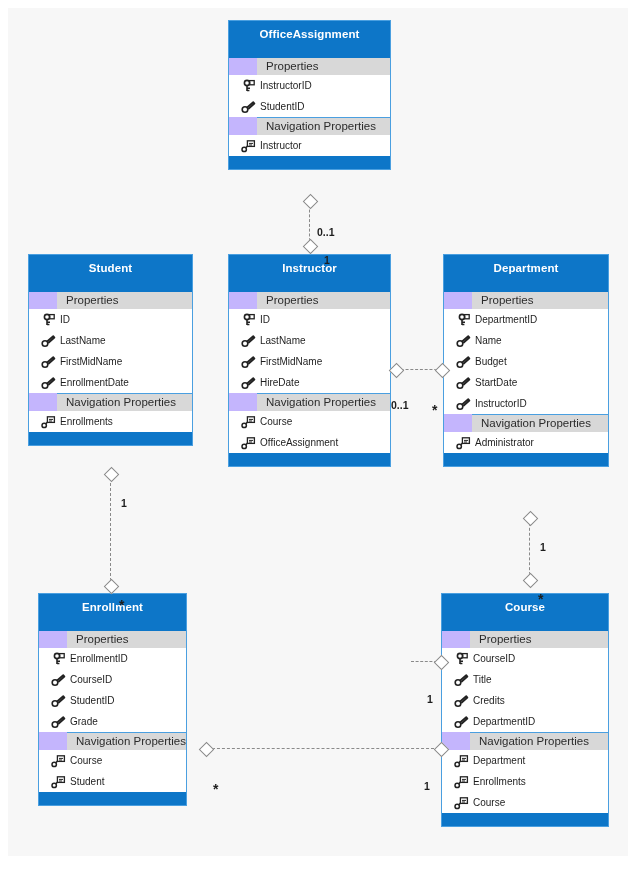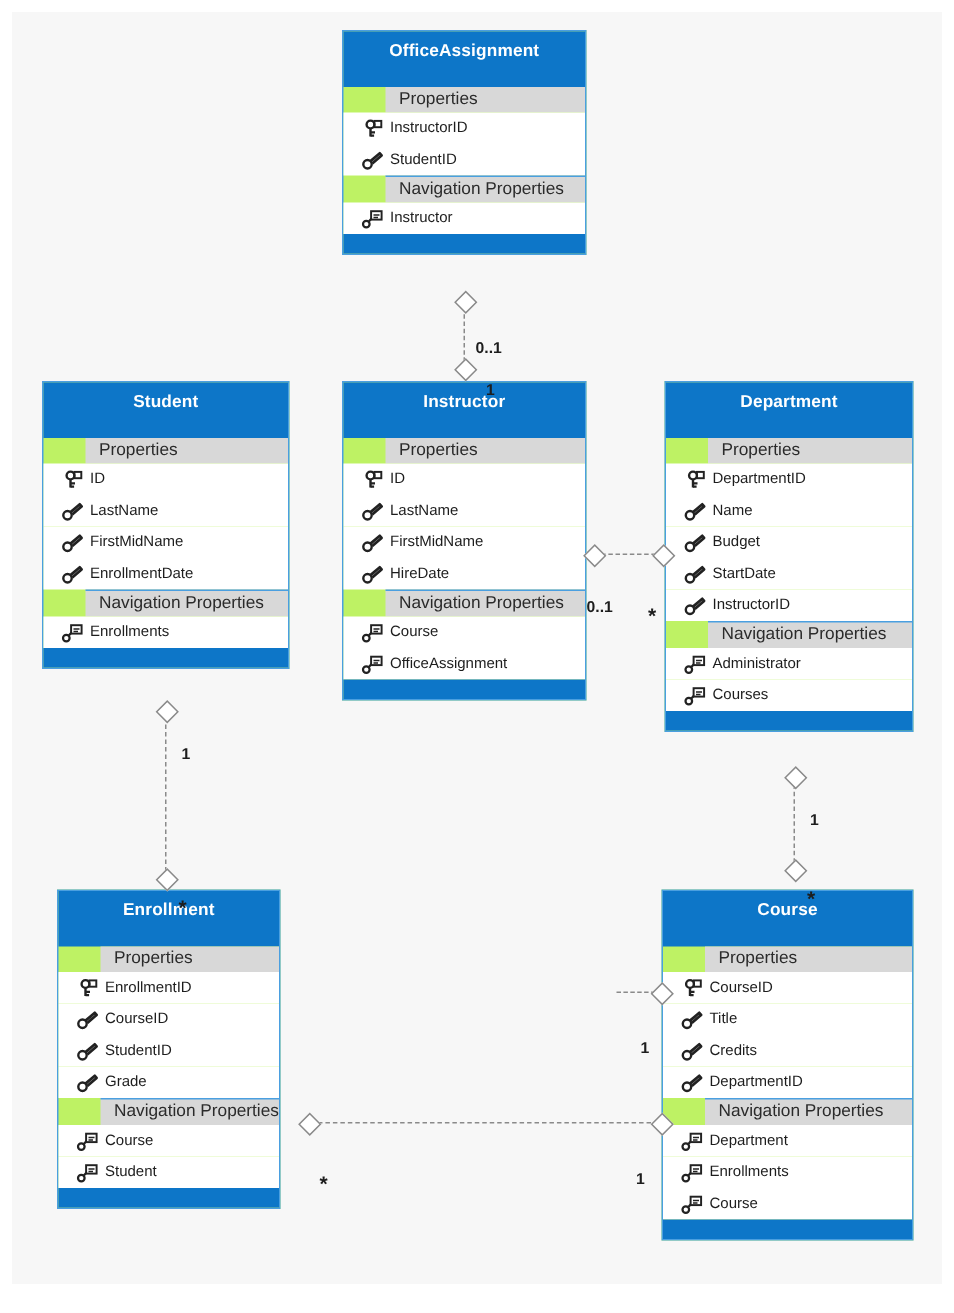--- a/index.html
+++ b/index.html
@@ -26,21 +26,21 @@
     position: absolute;
     left: 8px;
     top: 8px;
     width: 620px;
     height: 848px;
     background: #f7f7f7;
   }
   
   .entity {
     position: absolute;
-    background: #bef264;
+    background: #c4b5fd;
     border: 1px solid #4a9fe0;
     box-sizing: border-box;
     z-index: 5;
   }
   .entity-header {
     background: #0d76c8;
     color: #ffffff;
     font-size: 11.5px;
     font-weight: bold;
     text-align: center;
@@ -374,31 +374,20 @@
       <span class="prop-icon">
         <svg width="15" height="14" viewBox="0 0 15 14">
             <circle cx="3.2" cy="10.4" r="2.2" fill="none" stroke="#222" stroke-width="1.5"></circle>
             <path d="M4.6 9 L7 6.4" stroke="#222" stroke-width="1.5"></path>
             <rect x="6.4" y="1.8" width="7" height="5.6" fill="#fff" stroke="#222" stroke-width="1.3"></rect>
             <path d="M8 4.4 L12 4.4 M8 6 L11 6" stroke="#222" stroke-width="1"></path>
           </svg>
       </span>
       <span>Administrator</span>
     </div>
-    <div class="prop-row">
-      <span class="prop-icon">
-        <svg width="15" height="14" viewBox="0 0 15 14">
-            <circle cx="3.2" cy="10.4" r="2.2" fill="none" stroke="#222" stroke-width="1.5"></circle>
-            <path d="M4.6 9 L7 6.4" stroke="#222" stroke-width="1.5"></path>
-            <rect x="6.4" y="1.8" width="7" height="5.6" fill="#fff" stroke="#222" stroke-width="1.3"></rect>
-            <path d="M8 4.4 L12 4.4 M8 6 L11 6" stroke="#222" stroke-width="1"></path>
-          </svg>
-      </span>
-      <span>Courses</span>
-    </div>
     <div class="entity-footer"></div>
   </div>
 
   <div class="entity" style="left:38px; top:593px; width:149px;">
     <div class="entity-header">Enrollment</div>
     <div class="section-header first">Properties</div>
     <div class="prop-row">
       <span class="prop-icon">
         <svg width="15" height="14" viewBox="0 0 15 14">
             <circle cx="6" cy="4" r="2.6" fill="none" stroke="#222" stroke-width="1.6"></circle>

